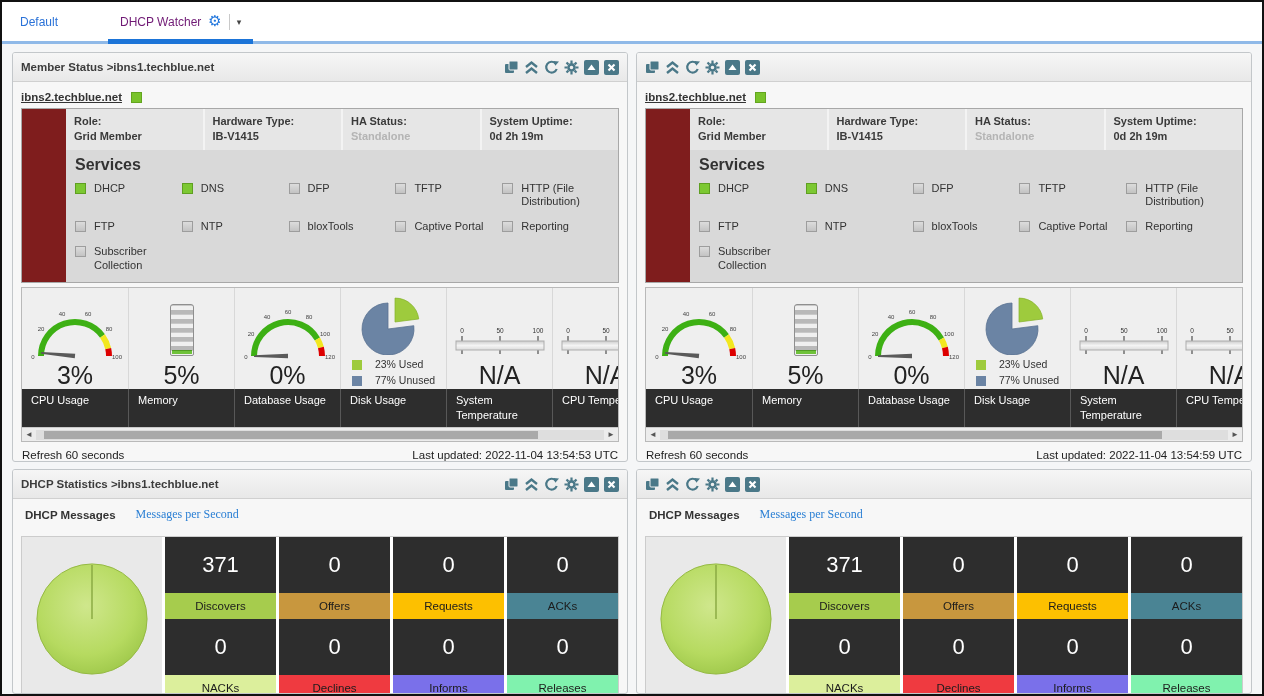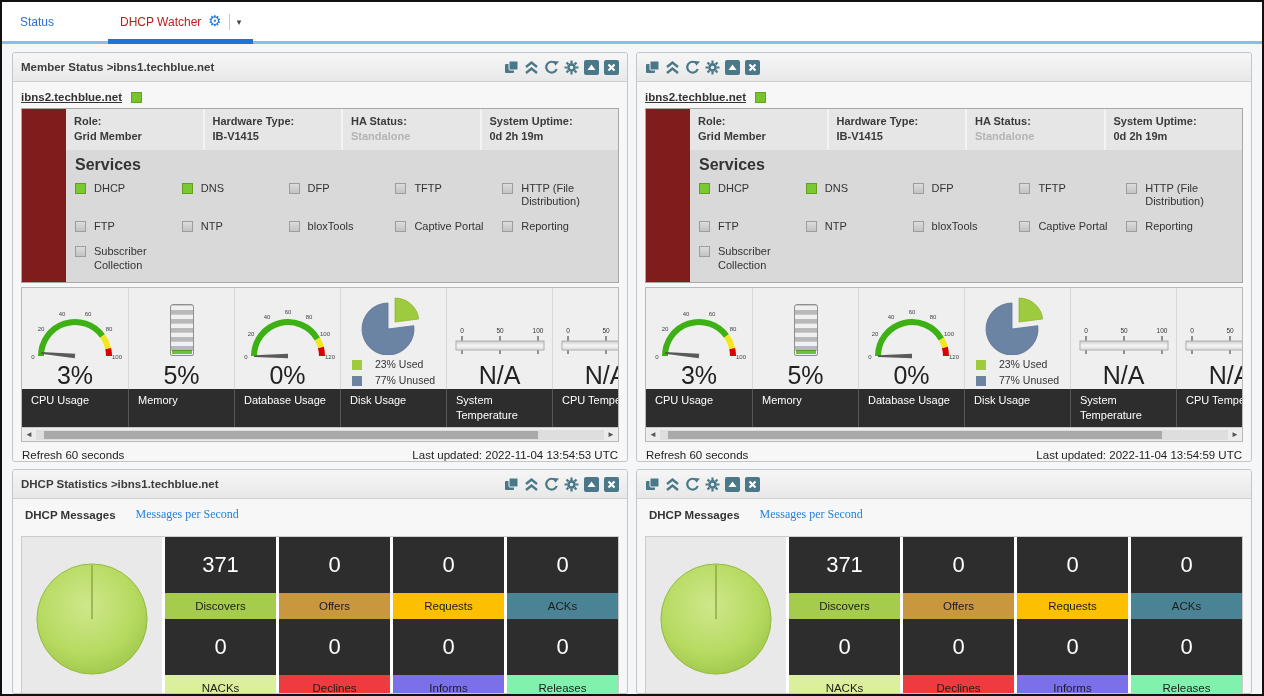--- a/index.html
+++ b/index.html
@@ -5,21 +5,21 @@
   * { margin:0; padding:0; box-sizing:border-box; }
   html,body { background:#fff; }
   body { font-family:"Liberation Sans", sans-serif; }
   .page { width:1264px; height:696px; border:2px solid #111; background:#fff; overflow:hidden; display:flex; flex-direction:column; }
 
   
   .tabbar { height:42px; flex:none; background:#fff; border-bottom:3px solid #8fb9e8; display:flex; align-items:center; }
   .tab-default { color:#2a72d8; font-size:12px; margin-left:18px; width:72px; cursor:pointer; }
   .tab-active { position:relative; display:flex; align-items:center; gap:7px; margin-left:16px; padding:0 12px; height:100%; }
   .tab-active .ul { position:absolute; left:0; right:0; bottom:-3px; height:5px; background:#1b74d8; }
-  .tab-label { font-size:12px; color:#b91c1c; }
+  .tab-label { font-size:12px; color:#701a75; }
   .tab-gear { color:#2277dd; font-size:15px; line-height:1; font-family:"DejaVu Sans", sans-serif; }
   .tab-sep { width:1px; height:16px; background:#c9c9c9; }
   .tab-caret { color:#444; font-size:9px; }
 
   
   .content { flex:1; background:#f5f6f7; padding:8px 10px 0; display:grid; grid-template-columns:1fr 1fr; grid-template-rows:410px 1fr; gap:7px 8px; overflow:hidden; }
 
   .panel { background:#f7f7f7; border:1px solid #c3c7ca; border-radius:3px; overflow:hidden; display:flex; flex-direction:column; }
   .p-head { height:29px; flex:none; background:linear-gradient(#f6f6f6,#e8e8e8); border-bottom:1px solid #d0d0d0; display:flex; align-items:center; padding:0 8px; }
   .p-title { font-size:11.5px; font-weight:bold; color:#3c3c3c; flex:1; }
@@ -96,21 +96,21 @@
       <stop offset="0" stop-color="#cfe78c"></stop>
         <stop offset="0.65" stop-color="#b6da60"></stop>
         <stop offset="1" stop-color="#9cc648"></stop>
     </radialGradient>
   </defs>
 </svg>
 
 <div class="page">
 
   <div class="tabbar">
-    <span class="tab-default">Status</span>
+    <span class="tab-default">Default</span>
     <div class="tab-active">
       <span class="tab-label">DHCP Watcher</span>
       <span class="tab-gear">⚙</span>
       <span class="tab-sep"></span>
       <span class="tab-caret">▾</span>
       <span class="ul"></span>
     </div>
   </div>
 
   <div class="content">

